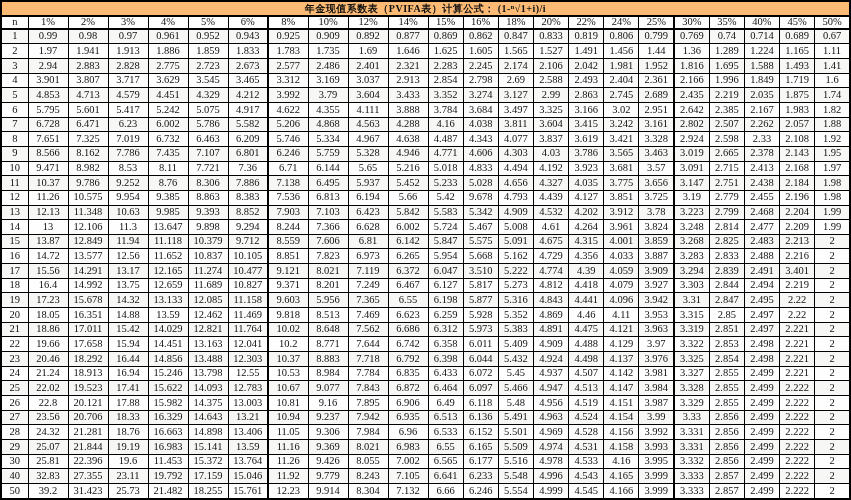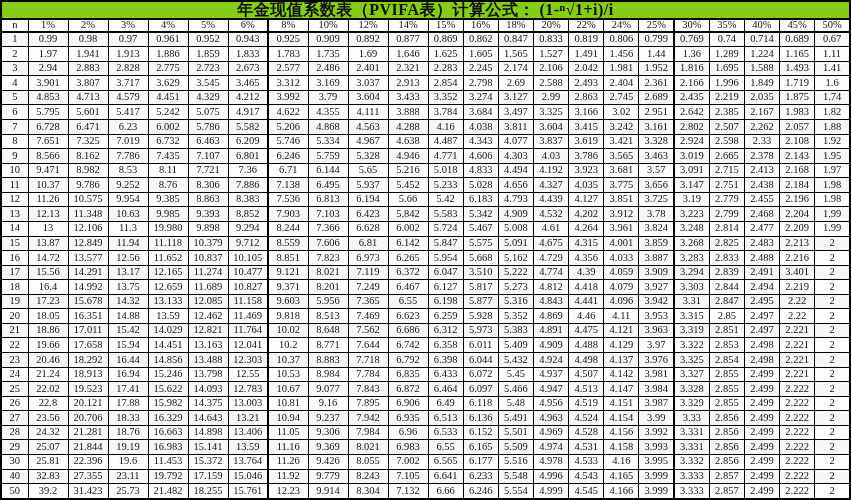--- a/index.html
+++ b/index.html
@@ -22,26 +22,26 @@
     text-align: center;
     vertical-align: middle;
     font-size: 10.5px;
     font-weight: 400;
     color: #101010;
     white-space: nowrap;
     overflow: hidden;
     line-height: 1;
   }
   tr.title-row th {
-    font-size: 16px;
+    font-size: 10px;
     font-weight: 700;
     letter-spacing: 0.5px;
     height: 15px;
     border-bottom: 2px solid #000;
-    background: #84cc16;
+    background: #fdba74;
   }
   tr.header-row th {
     border-bottom: 2px solid #000;
     font-size: 10.5px;
   }
   tbody tr:nth-child(odd) { background: #f7f7f5; }
   td.ncol, th.ncol { font-size: 10.5px; }
   .group-sep { border-left: 2px solid #000; }
 </style>
 </head>
@@ -365,21 +365,21 @@
         <td>10.575</td>
         <td>9.954</td>
         <td>9.385</td>
         <td>8.863</td>
         <td>8.383</td>
         <td class="group-sep">7.536</td>
         <td>6.813</td>
         <td>6.194</td>
         <td>5.66</td>
         <td>5.42</td>
-        <td>6.183</td>
+        <td>9.678</td>
         <td>4.793</td>
         <td>4.439</td>
         <td>4.127</td>
         <td>3.851</td>
         <td>3.725</td>
         <td class="group-sep">3.19</td>
         <td>2.779</td>
         <td>2.455</td>
         <td>2.196</td>
         <td>1.98</td>
@@ -407,21 +407,21 @@
         <td>2.799</td>
         <td>2.468</td>
         <td>2.204</td>
         <td>1.99</td>
       </tr>
       <tr>
         <td class="ncol">14</td>
         <td>13</td>
         <td>12.106</td>
         <td>11.3</td>
-        <td>19.980</td>
+        <td>13.647</td>
         <td>9.898</td>
         <td>9.294</td>
         <td class="group-sep">8.244</td>
         <td>7.366</td>
         <td>6.628</td>
         <td>6.002</td>
         <td>5.724</td>
         <td>5.467</td>
         <td>5.008</td>
         <td>4.61</td>

